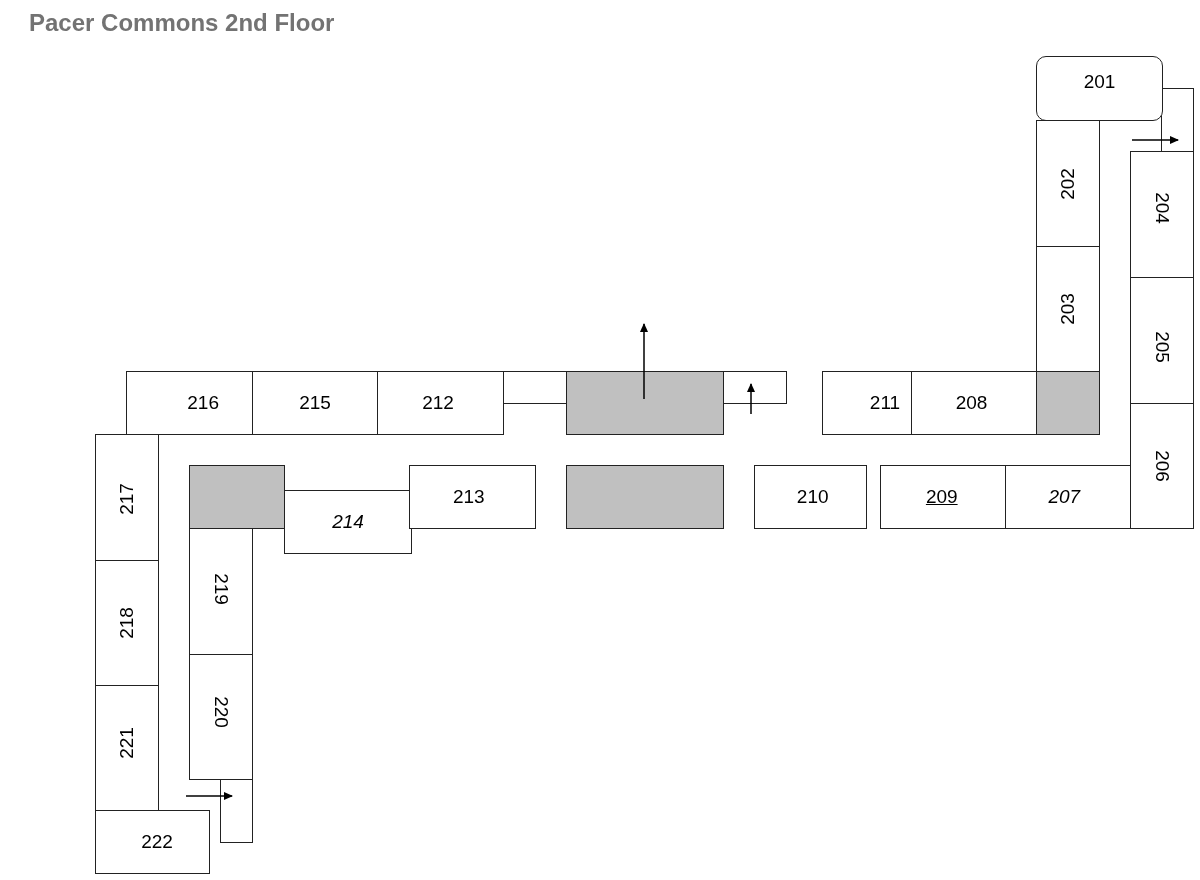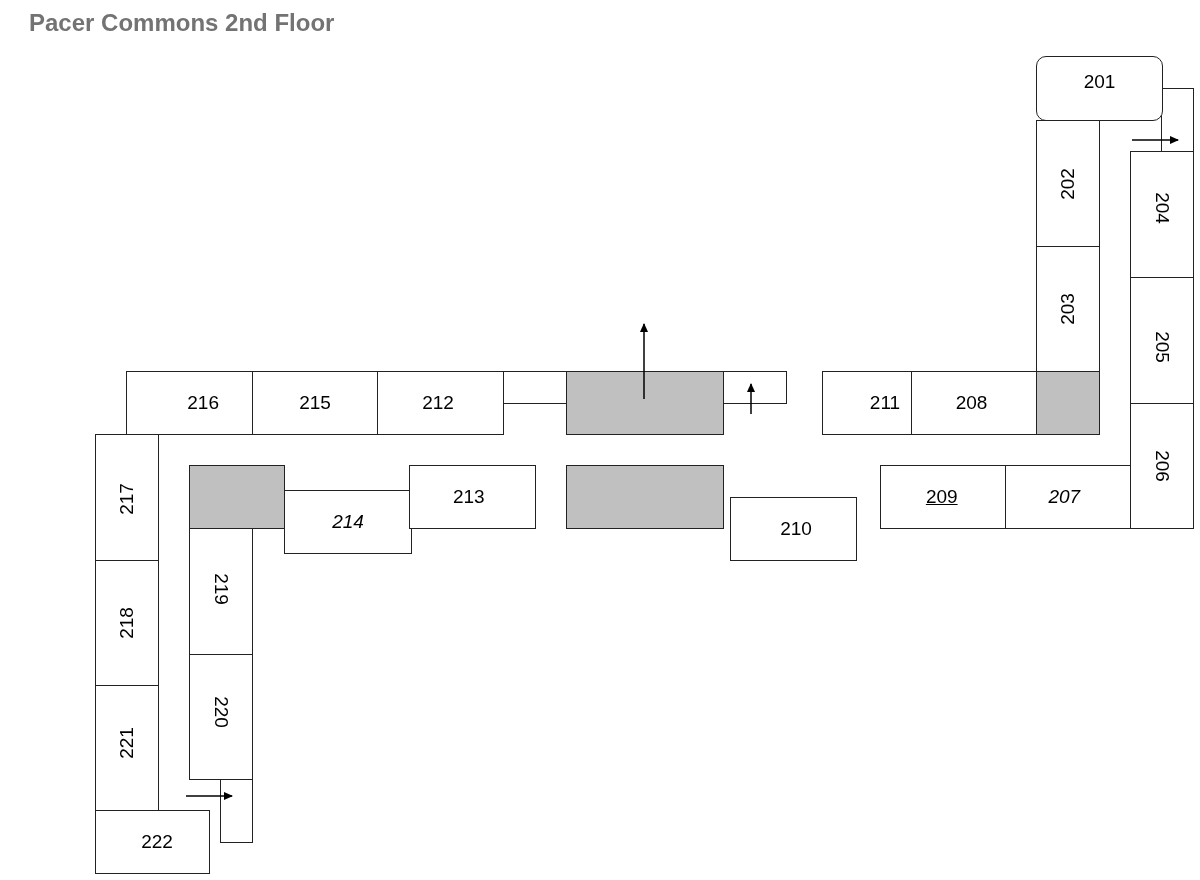--- a/index.html
+++ b/index.html
@@ -63,21 +63,21 @@
   </div>
 
 <div class="box gray" style="left:189px;top:465px;width:96px;height:64px;"></div>
 <div class="box" style="left:284px;top:490px;width:128px;height:64px;font-style:italic;">
   <span class="lbl">214</span>
   </div>
 <div class="box" style="left:409px;top:465px;width:127px;height:64px;">
   <span class="lbl" style="left:47%;">213</span>
   </div>
 <div class="box gray" style="left:566px;top:465px;width:158px;height:64px;"></div>
-<div class="box" style="left:730px;top:465px;width:127px;height:64px;margin-top:32px;">
+<div class="box" style="left:754px;top:465px;width:113px;height:64px;">
   <span class="lbl" style="left:52%;">210</span>
   </div>
 <div class="box" style="left:880px;top:465px;width:126px;height:64px;">
   <span class="lbl" style="left:49%;text-decoration:underline;">209</span>
   </div>
 <div class="box" style="left:1005px;top:465px;width:126px;height:64px;">
   <span class="lbl" style="left:47%;font-style:italic;">207</span>
   </div>
 
 <div class="box" style="left:95px;top:434px;width:64px;height:127px;">

